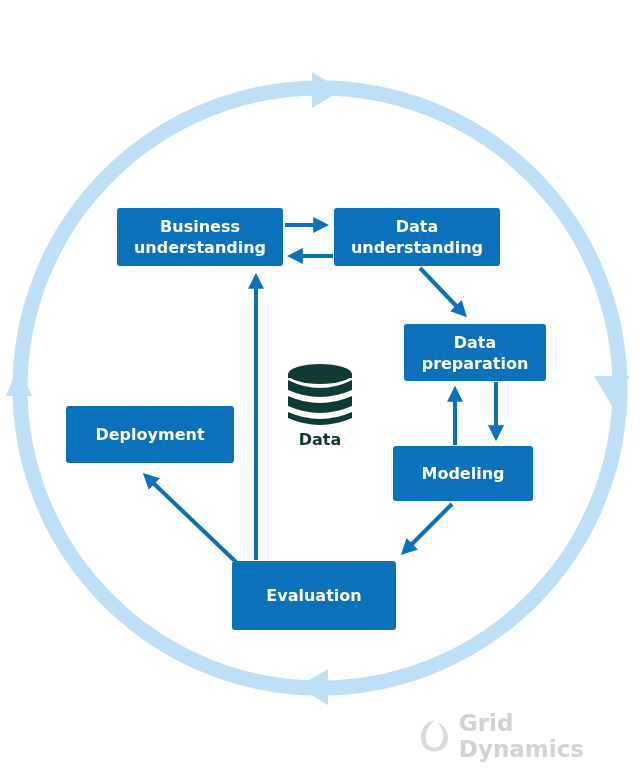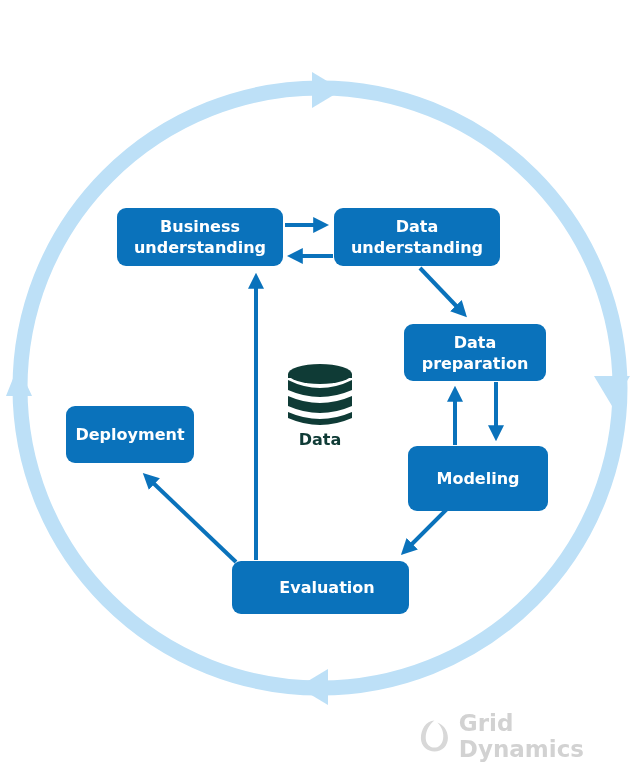--- a/index.html
+++ b/index.html
@@ -1,28 +1,28 @@
 <!DOCTYPE html>
 <html><head>
   <meta charset="utf-8">
   <style>
     html, body { margin: 0; padding: 0; background: #ffffff; }
     body { width: 640px; height: 768px; position: relative; overflow: hidden;
            font-family: "DejaVu Sans", "Liberation Sans", sans-serif; }
     svg.diagram { position: absolute; left: 0; top: 0; }
-    .box { position: absolute; background: #0A72BB; border-radius: 9px; color: #ffffff;
+    .box { position: absolute; background: #0A72BB; border-radius: 3px; color: #ffffff;
            display: flex; align-items: center; justify-content: center; text-align: center;
            font-weight: bold; font-size: 16px; line-height: 21px; }
     .box span { white-space: pre-line; }
     #box-business { left: 117px; top: 208px; width: 166px; height: 58px; }
     #box-dataund  { left: 334px; top: 208px; width: 166px; height: 58px; }
     #box-prep     { left: 404px; top: 324px; width: 142px; height: 57px; }
-    #box-modeling { left: 408px; top: 446px; width: 140px; height: 65px; text-align: center; }
-    #box-deploy   { left: 66px;  top: 406px; width: 128px; height: 57px; }
-    #box-eval     { left: 232px; top: 561px; width: 164px; height: 53px; padding-left: 13px; }
+    #box-modeling { left: 393px; top: 446px; width: 140px; height: 55px; text-align: center; }
+    #box-deploy   { left: 66px;  top: 406px; width: 168px; height: 57px; }
+    #box-eval     { left: 232px; top: 561px; width: 164px; height: 69px; }
     .data-label { position: absolute; left: 280px; top: 430px; width: 80px; text-align: center;
                   font-weight: bold; font-size: 16px; color: #0F3B36; }
     .brand { position: absolute; left: 418px; top: 710px; display: flex; align-items: center; gap: 8px;
              color: #D2D2D2; font-size: 23px; font-weight: bold; }
   </style>
 </head>
 <body>
 
 <svg class="diagram" width="640" height="768" viewBox="0 0 640 768">
   <defs>

